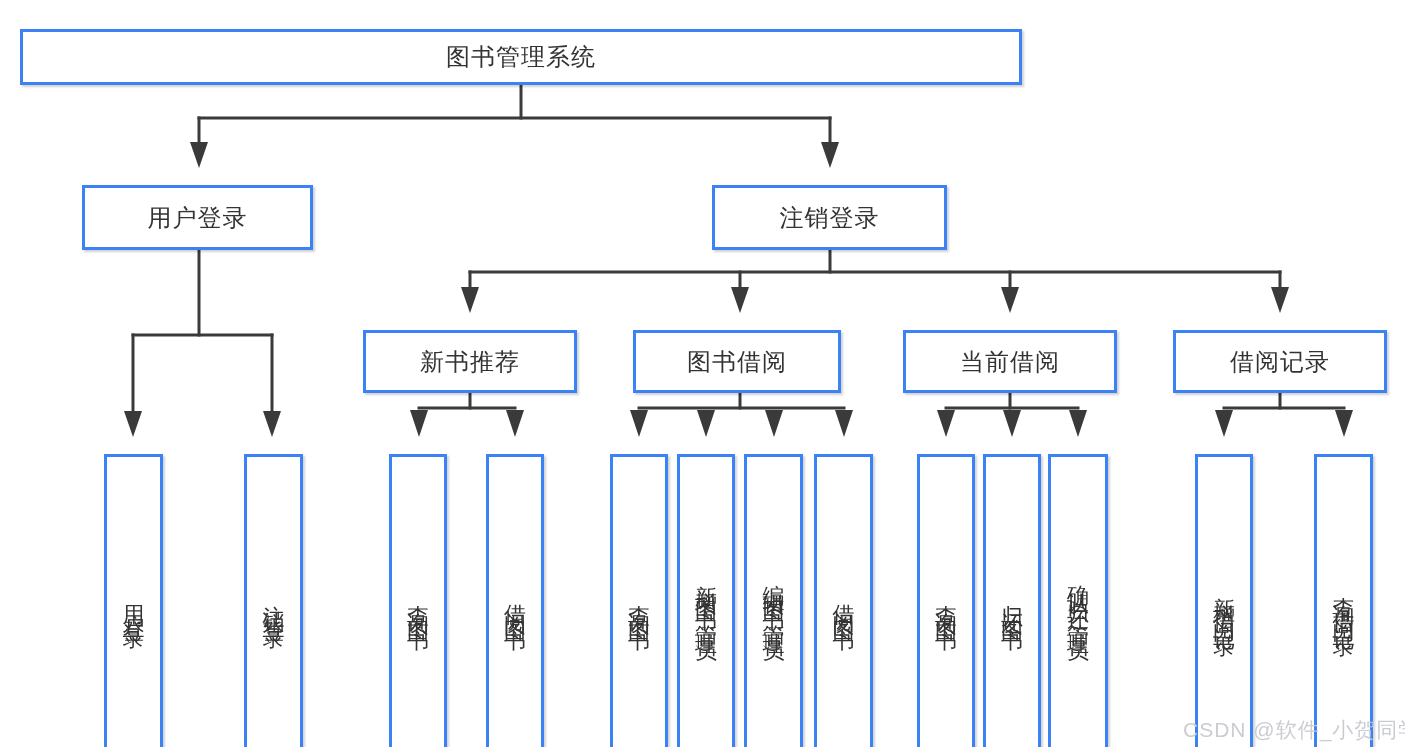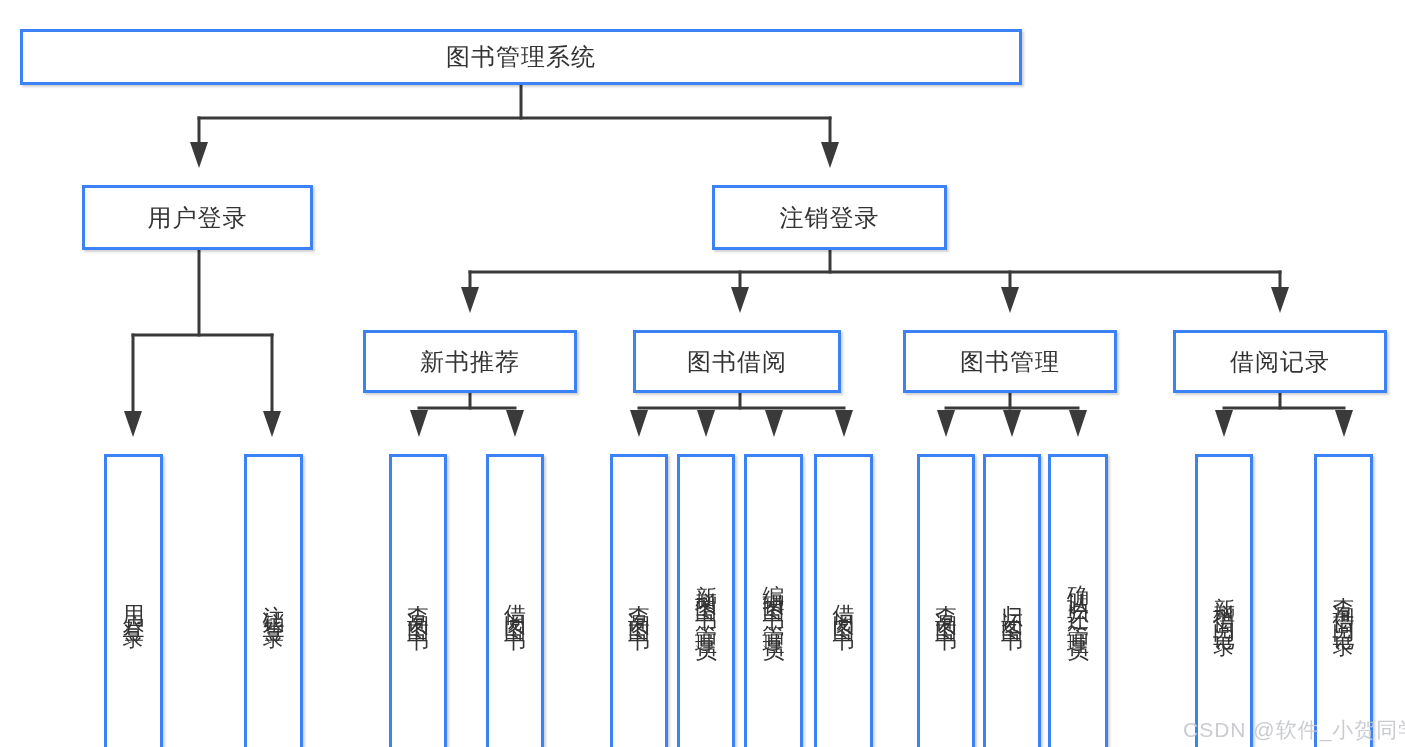--- a/index.html
+++ b/index.html
@@ -136,21 +136,21 @@
     </g>
   </svg>
 
   <div class="node hnode" style="left:20px; top:12px; width:1002px; height:56px;">图书管理系统</div>
 
   <div class="node hnode" style="left:82px; top:168px; width:231px; height:65px;">用户登录</div>
   <div class="node hnode" style="left:712px; top:168px; width:235px; height:65px;">注销登录</div>
 
   <div class="node hnode" style="left:363px; top:313px; width:214px; height:63px;">新书推荐</div>
   <div class="node hnode" style="left:633px; top:313px; width:208px; height:63px;">图书借阅</div>
-  <div class="node hnode" style="left:903px; top:313px; width:214px; height:63px;">图书管理</div>
+  <div class="node hnode" style="left:903px; top:313px; width:214px; height:63px;">当前借阅</div>
   <div class="node hnode" style="left:1173px; top:313px; width:214px; height:63px;">借阅记录</div>
 
   <div class="node vnode" style="left:104px; top:437px; width:59px; height:297px;">
     <span class="vtext">用户登录</span>
   </div>
   <div class="node vnode" style="left:244px; top:437px; width:59px; height:297px;">
     <span class="vtext">注销登录</span>
   </div>
 
   <div class="node vnode" style="left:389px; top:437px; width:58px; height:297px;">

